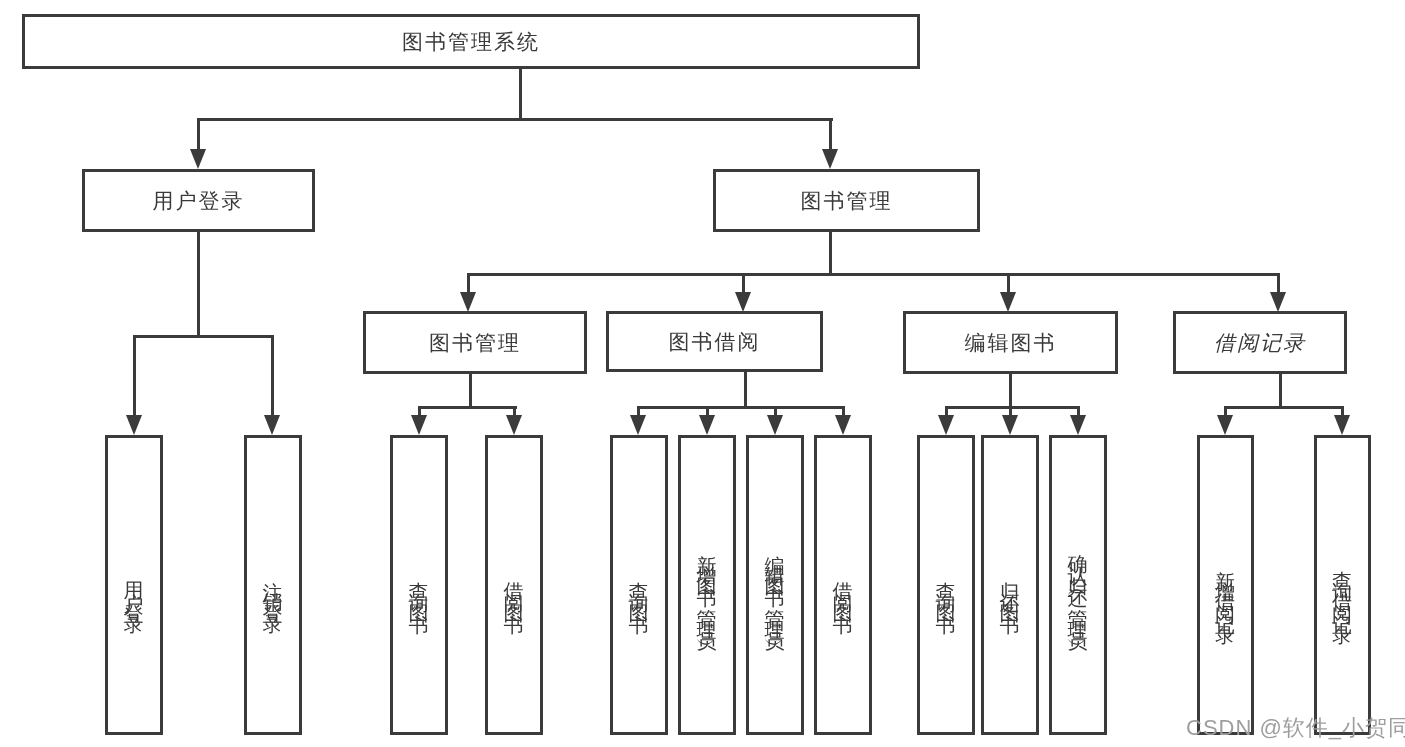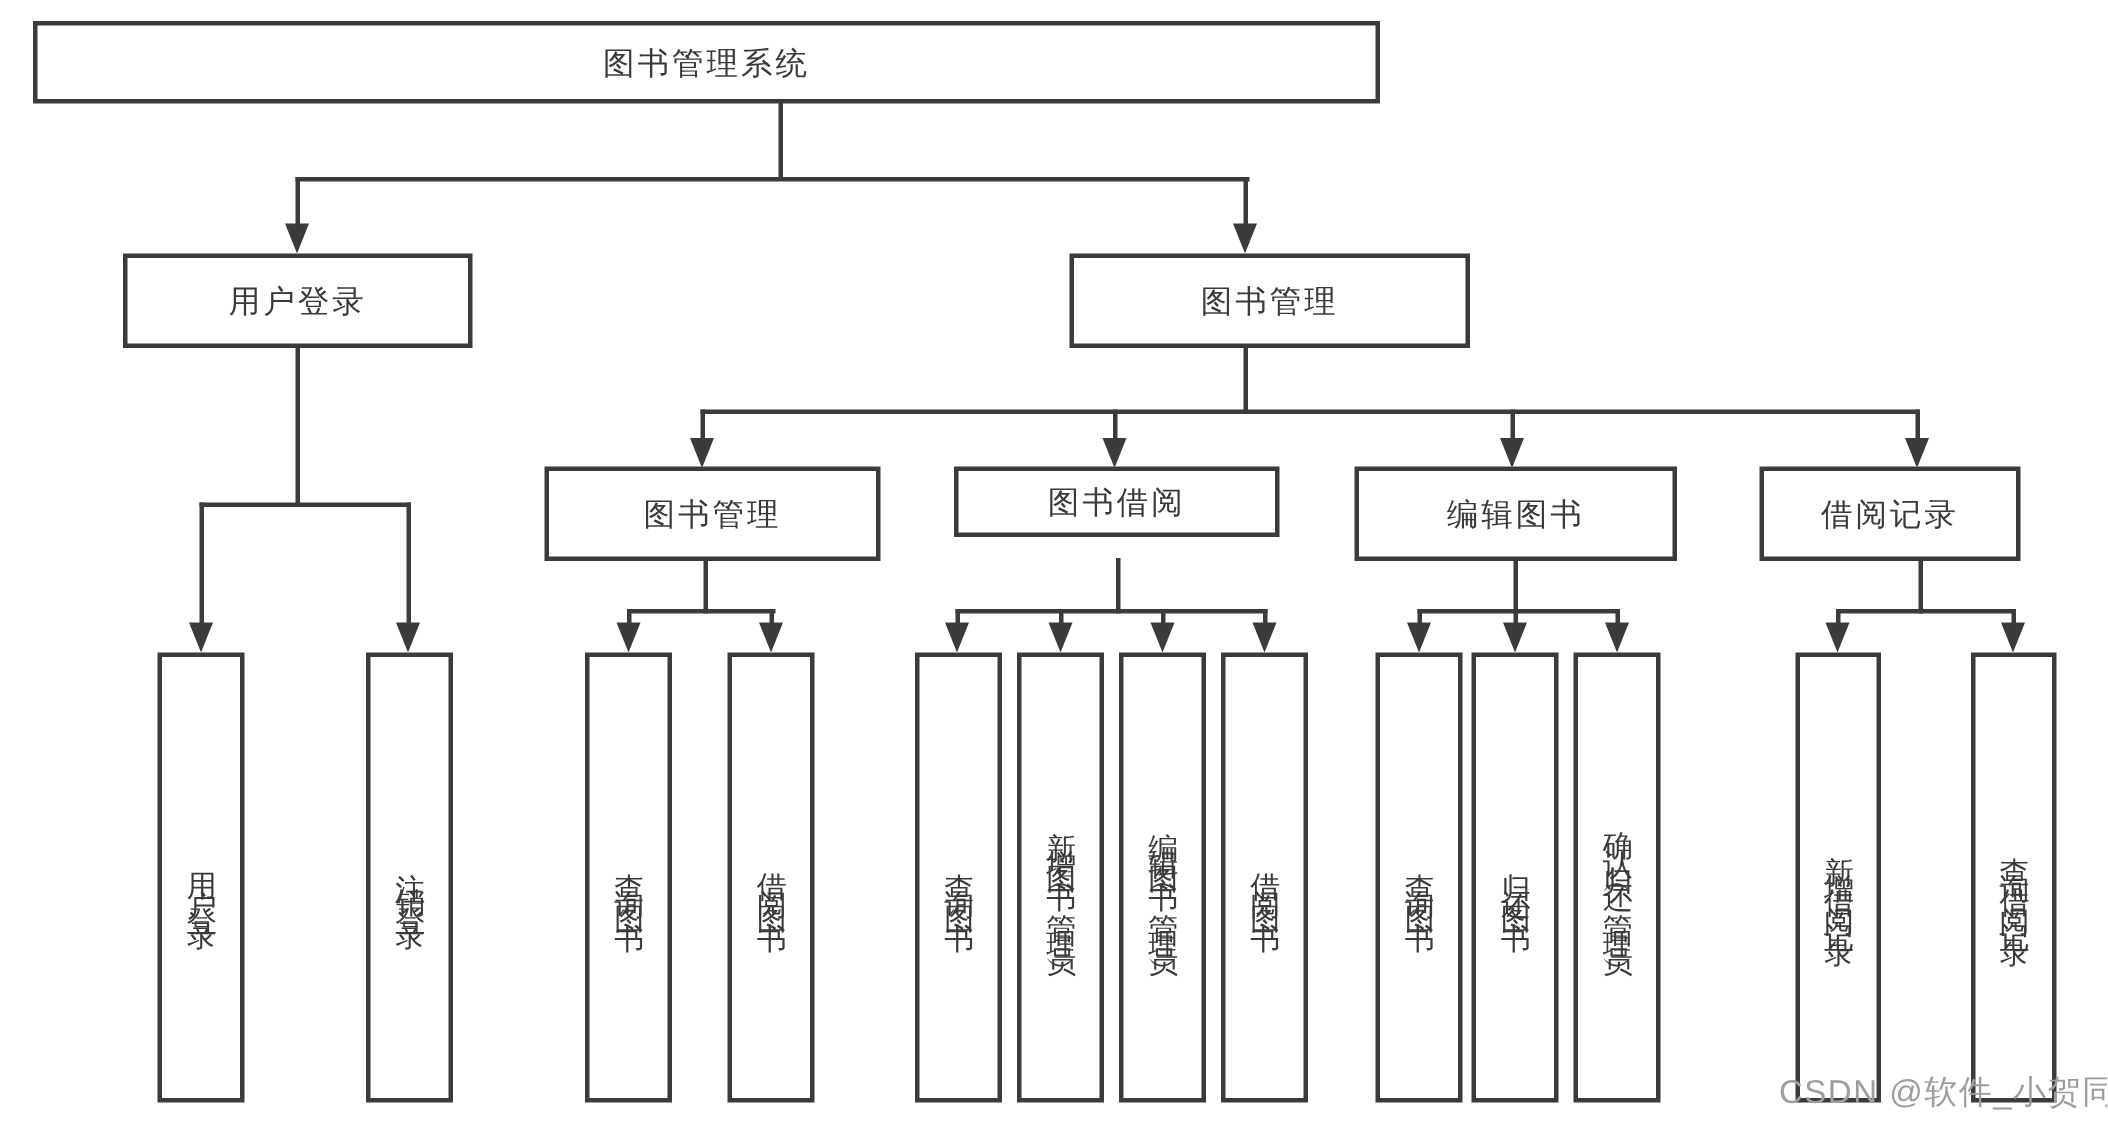--- a/index.html
+++ b/index.html
@@ -59,23 +59,23 @@
   <div class="vline" style="left:467px;top:273px;height:22px;"></div>
   <div class="head" style="left:460px;top:292px;"></div>
   <div class="vline" style="left:742px;top:273px;height:22px;"></div>
   <div class="head" style="left:735px;top:292px;"></div>
   <div class="vline" style="left:1007px;top:273px;height:22px;"></div>
   <div class="head" style="left:1000px;top:292px;"></div>
   <div class="vline" style="left:1277px;top:273px;height:22px;"></div>
   <div class="head" style="left:1270px;top:292px;"></div>
 
   <div class="box" style="left:363px;top:311px;width:224px;height:63px;">图书管理</div>
-  <div class="box" style="left:636px;top:311px;width:217px;height:47px;">图书借阅</div>
+  <div class="box" style="left:606px;top:311px;width:217px;height:61px;">图书借阅</div>
   <div class="box" style="left:903px;top:311px;width:215px;height:63px;">编辑图书</div>
-  <div class="box" style="left:1173px;top:311px;width:174px;height:63px;">借阅记录</div>
+  <div class="box" style="left:1173px;top:311px;width:174px;height:63px;font-style:italic;">借阅记录</div>
 
   <div class="vline" style="left:469px;top:372px;height:37px;"></div>
   <div class="hline" style="left:418px;top:406px;width:99px;"></div>
   <div class="vline" style="left:418px;top:406px;height:11px;"></div>
   <div class="head" style="left:411px;top:415px;"></div>
   <div class="vline" style="left:513px;top:406px;height:11px;"></div>
   <div class="head" style="left:506px;top:415px;"></div>
 
   <div class="vline" style="left:744px;top:372px;height:37px;"></div>
   <div class="hline" style="left:637px;top:406px;width:208px;"></div>

